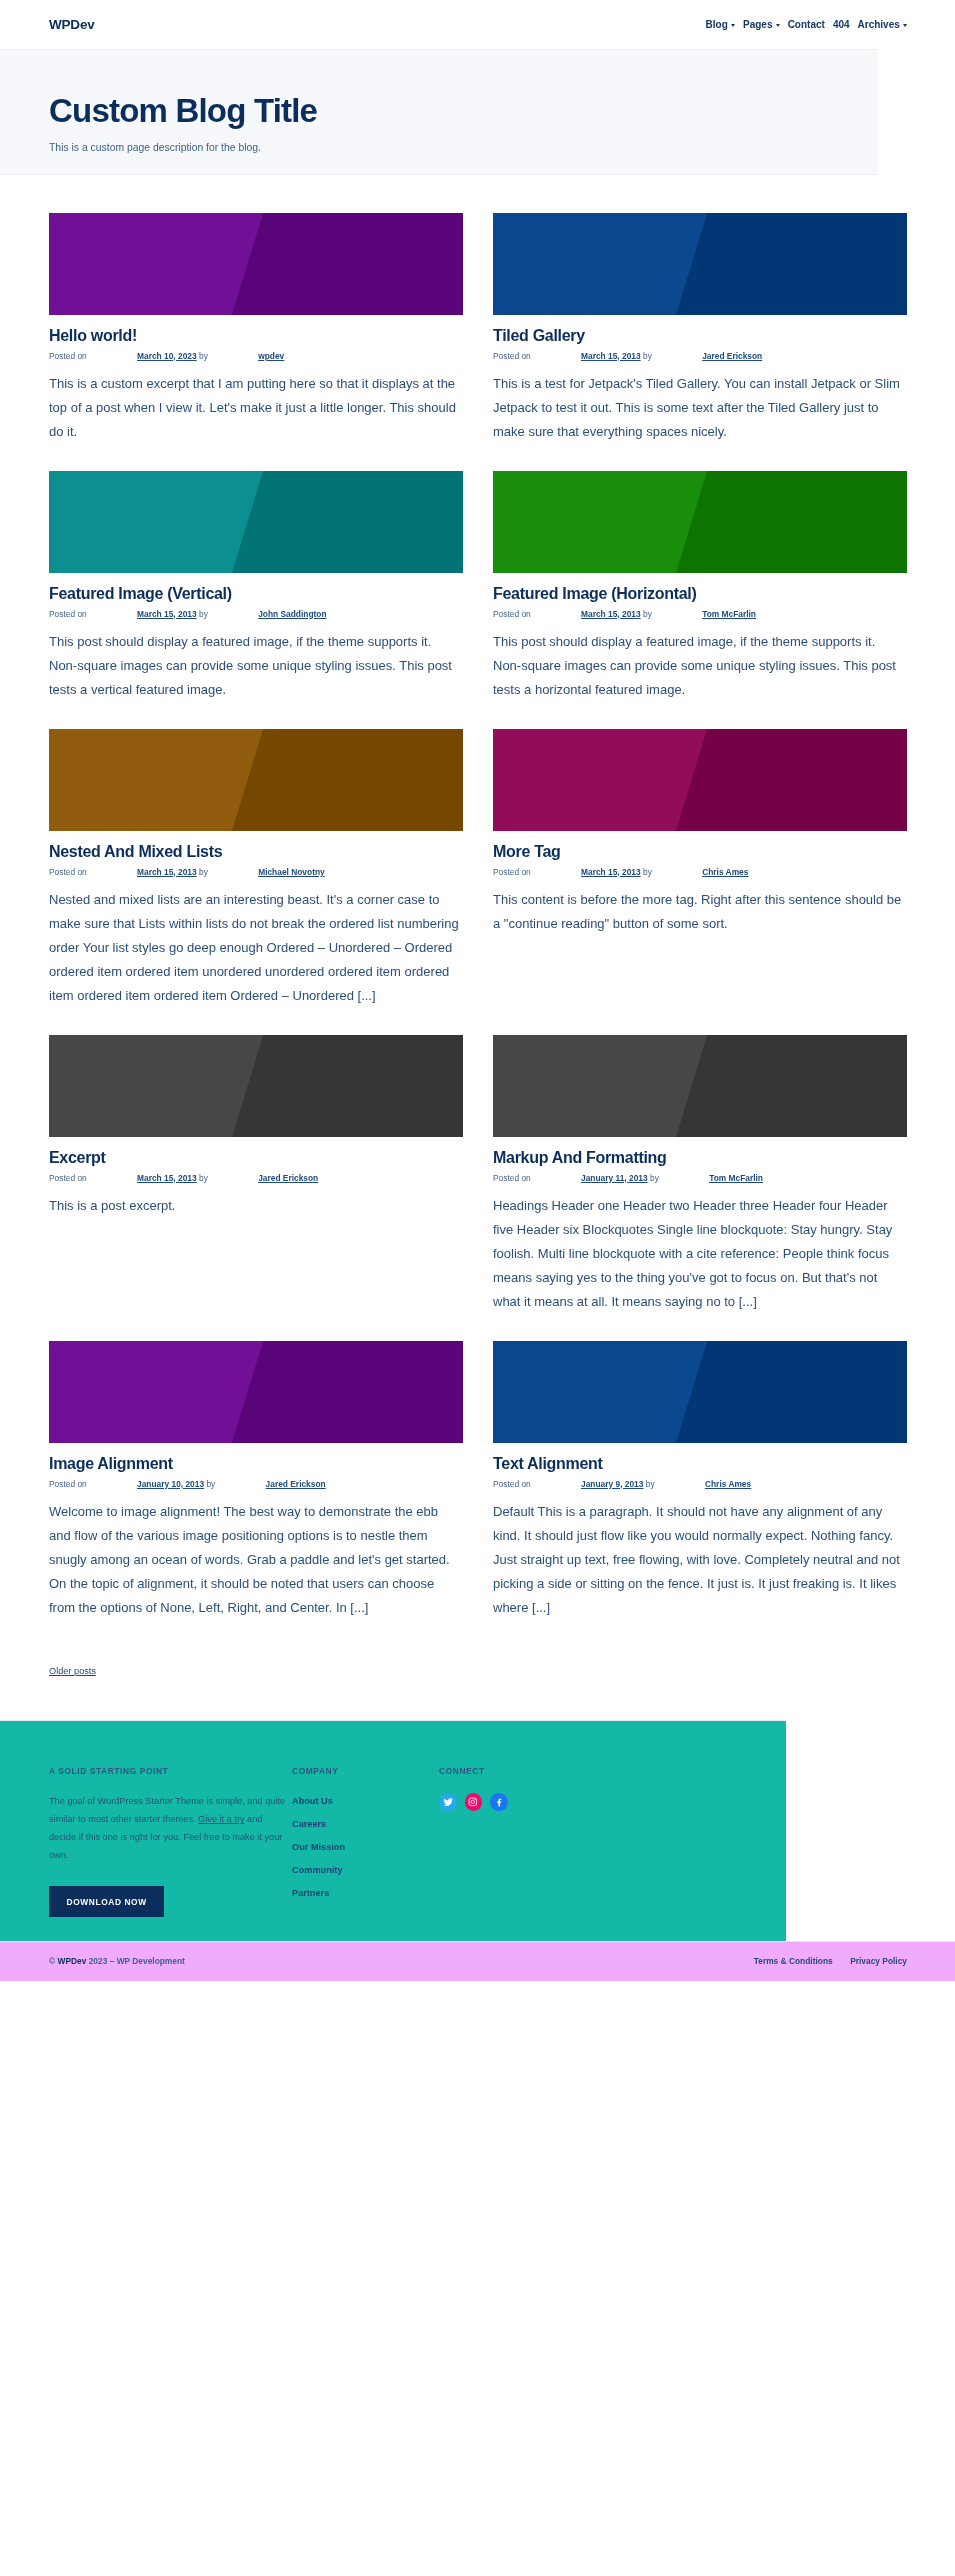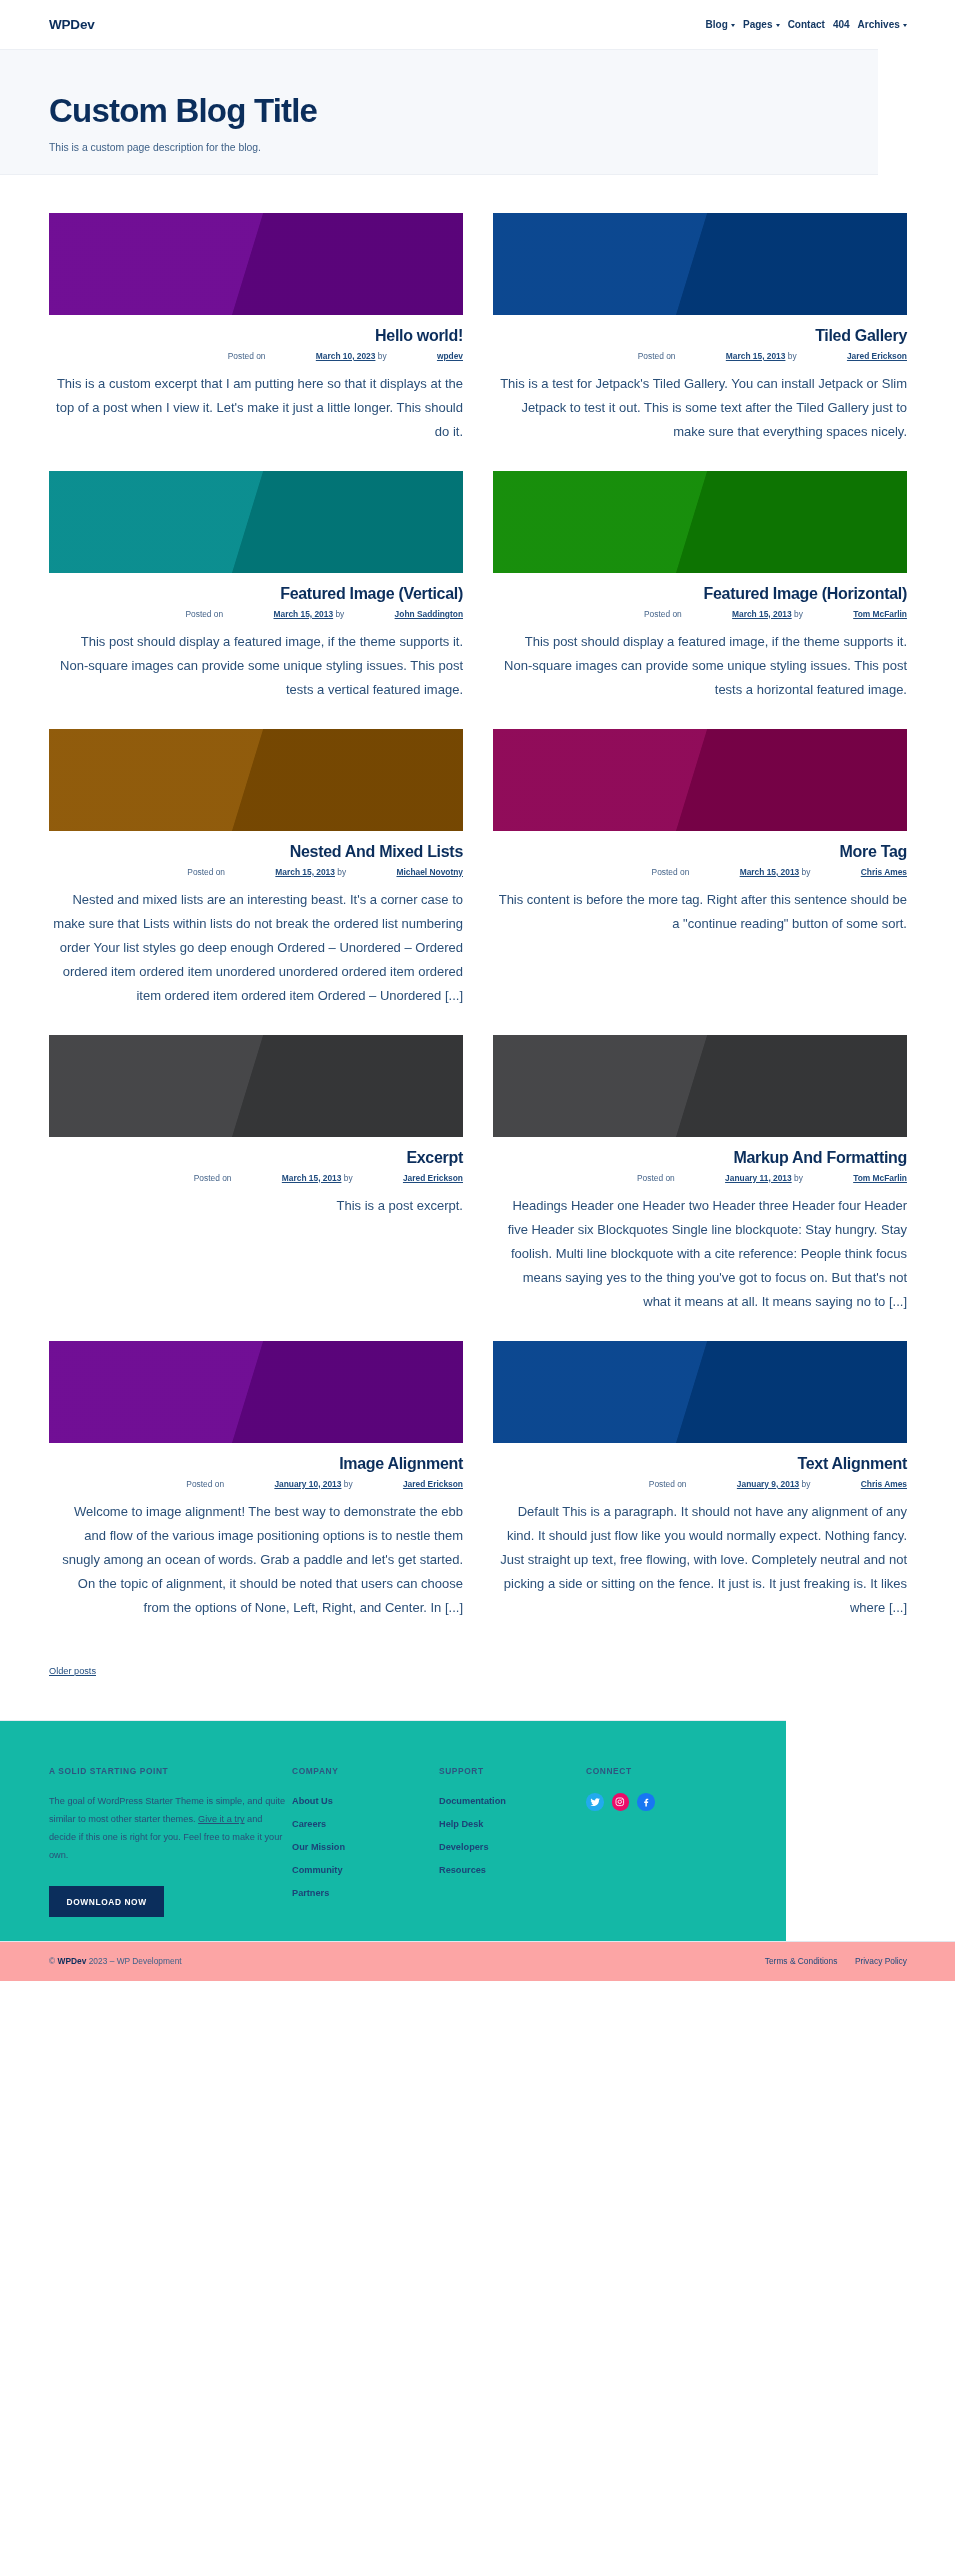--- a/index.html
+++ b/index.html
@@ -74,21 +74,20 @@
     margin-top: 12.7px;
     font-size: 10.4px;
     color: #3c5f86;
   }
 
   
   .posts-wrap {
     width: 832px;
     padding: 38px 49px 8px 49px;
     background: #ffffff;
-    text-align: right;
   }
   .posts-grid {
     display: grid;
     grid-template-columns: 414px 414px;
     column-gap: 30px;
     row-gap: 0;
   }
   .post-card {
     margin-bottom: 27px;
   }
@@ -192,28 +191,29 @@
     height: 17.5px;
     border-radius: 50%;
     display: inline-flex;
     align-items: center;
     justify-content: center;
   }
   .social-icon svg { display: block; }
 
   .footer-bottom {
     width: 956px;
-    background: #fca5a5;
+    background: #f0abfc;
     border-top: 0.8px solid #e2e7ee;
     padding: 14.3px 49px;
     display: flex;
     align-items: center;
     justify-content: space-between;
     font-size: 8.4px;
     color: #41628a;
+    font-weight: bold;
   }
   .footer-bottom b { color: #0b2e5c; }
   .footer-bottom-links { display: flex; gap: 17.5px; }
   .footer-bottom-links a { color: #1e4a7d; }
 </style>
 </head>
 <body>
 
 <header class="site-header">
   <a class="brand">WPDev</a>
@@ -346,29 +346,20 @@
       <div class="footer-heading">COMPANY</div>
       <ul class="footer-link-list" id="company-links">
           <li><a>About Us</a></li>
           <li><a>Careers</a></li>
           <li><a>Our Mission</a></li>
           <li><a>Community</a></li>
           <li><a>Partners</a></li>
         </ul>
     </div>
 
-    <div>
-      <div class="footer-heading">SUPPORT</div>
-      <ul class="footer-link-list" id="support-links">
-          <li><a>Documentation</a></li>
-          <li><a>Help Desk</a></li>
-          <li><a>Developers</a></li>
-          <li><a>Resources</a></li>
-        </ul>
-    </div>
 
     <div>
       <div class="footer-heading">CONNECT</div>
       <div class="social-row" id="social-links">
           <a class="social-icon" style="background: rgb(34, 170, 238);">
             <svg width="10.4" height="10.4" viewBox="0 0 24 24" fill="#fff">
               <path d="M23 4.9a9 9 0 0 1-2.6.7 4.5 4.5 0 0 0 2-2.5 9 9 0 0 1-2.9 1.1 4.5 4.5 0 0 0-7.7 4.1A12.8 12.8 0 0 1 2.5 3.6a4.5 4.5 0 0 0 1.4 6 4.4 4.4 0 0 1-2-.6v.1a4.5 4.5 0 0 0 3.6 4.4 4.5 4.5 0 0 1-2 .1 4.5 4.5 0 0 0 4.2 3.1A9 9 0 0 1 1 18.6a12.7 12.7 0 0 0 6.9 2c8.3 0 12.8-6.9 12.8-12.8v-.6A9 9 0 0 0 23 4.9z"></path>
             </svg>
           </a>
           <a class="social-icon" style="background: rgb(236, 11, 105);">

